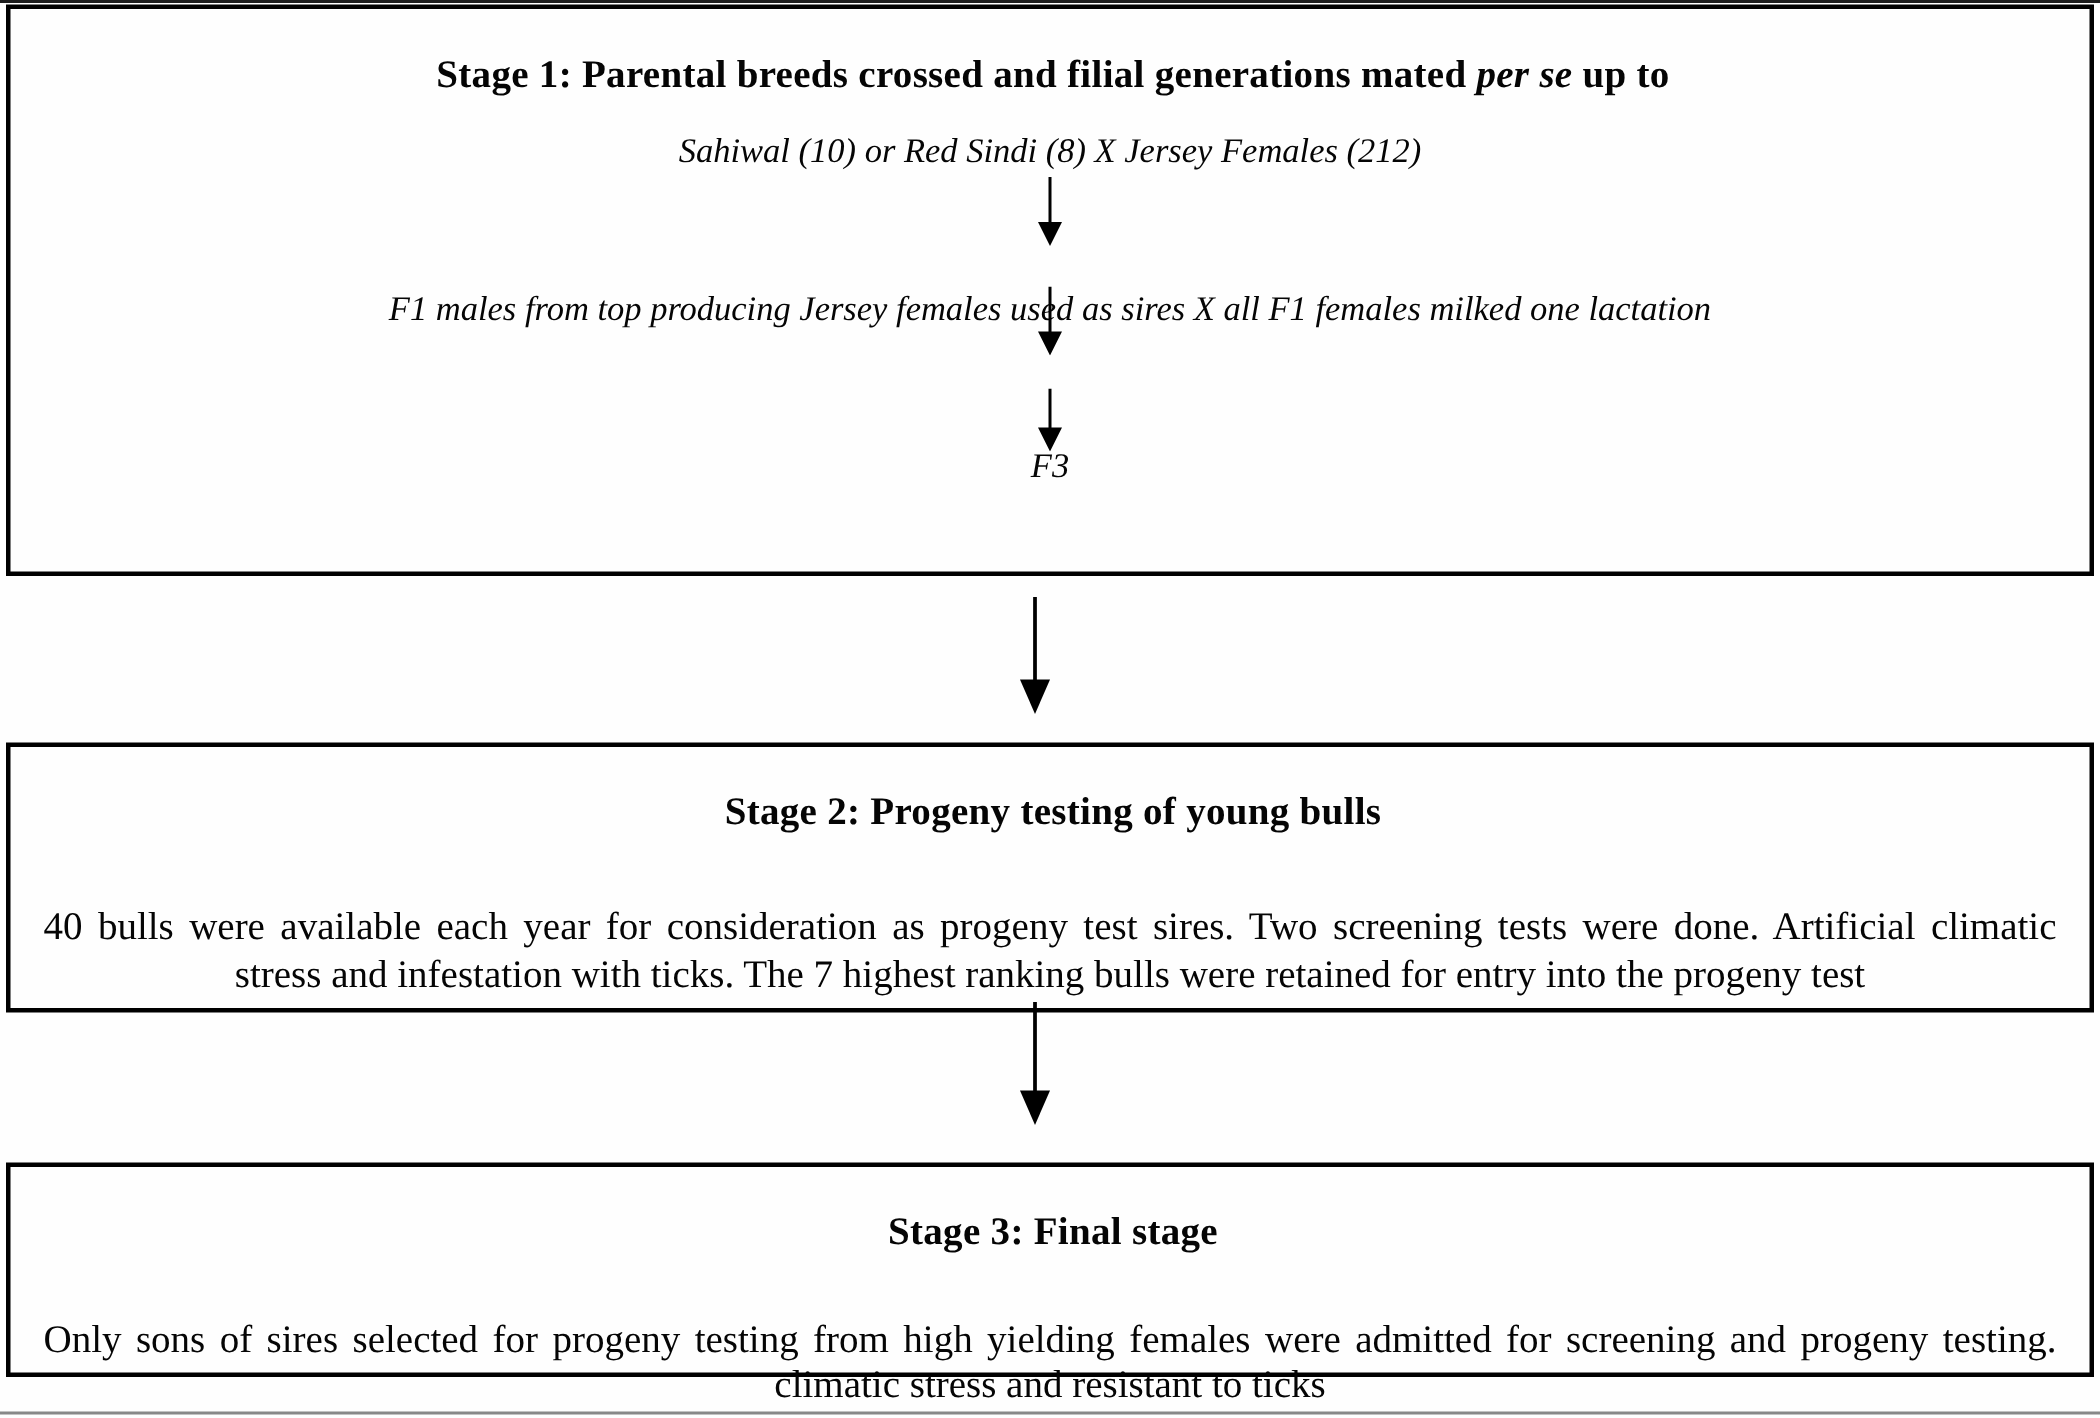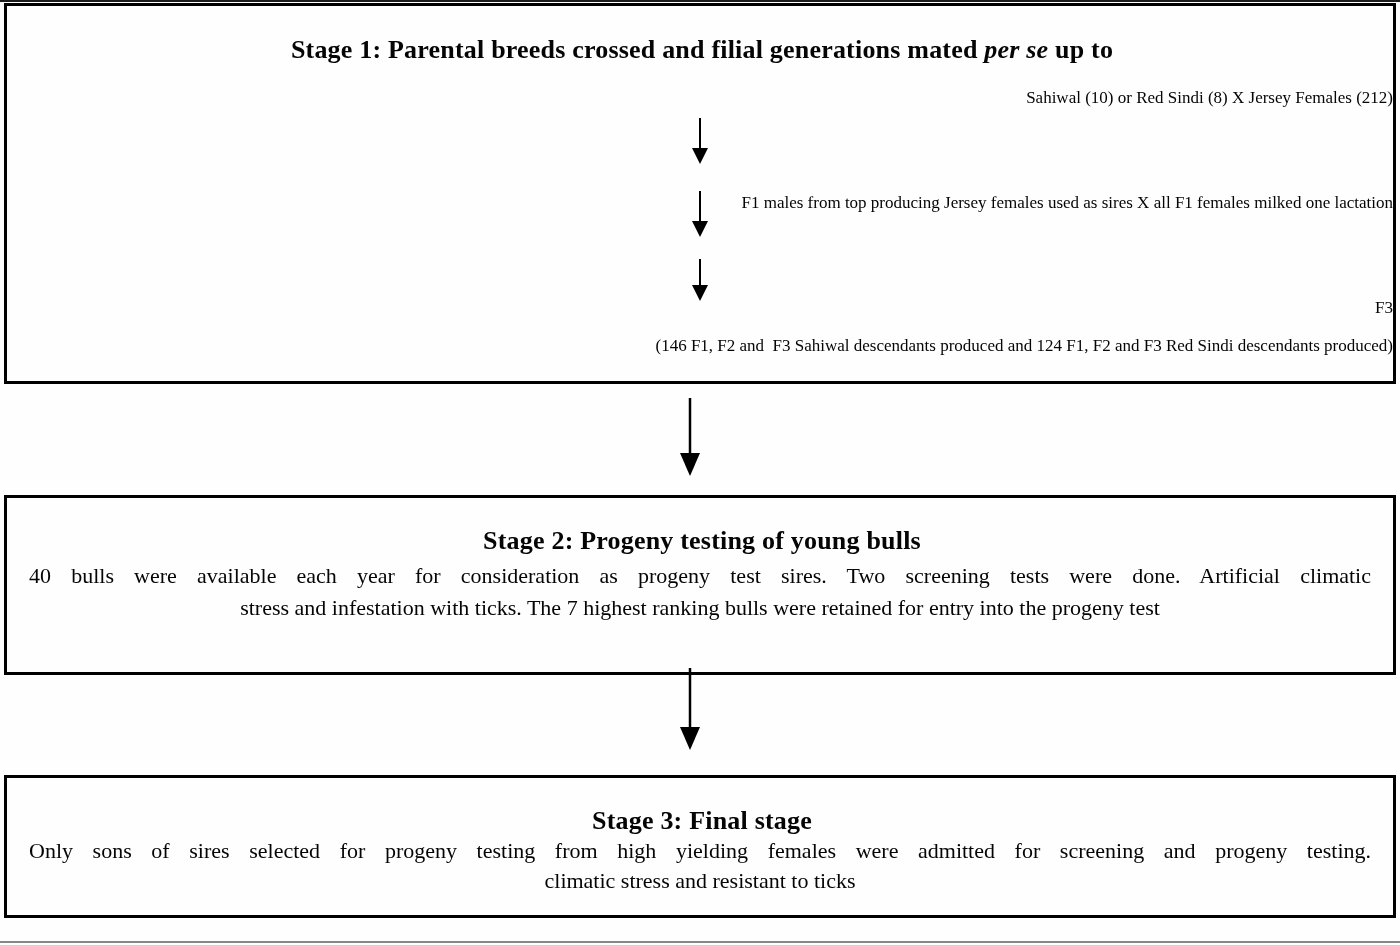--- a/index.html
+++ b/index.html
@@ -44,23 +44,24 @@
     font-size: 26px;
     letter-spacing: 0.2px;
     white-space: nowrap;
   }
   .box-title em { font-style: italic; }
 
   .s1-line {
     position: absolute;
     left: 0;
     right: 0;
-    text-align: right;
-    font-size: 17px;
+    text-align: center;
+    font-size: 23px;
     white-space: pre;
+    font-style: italic;
   }
 
   
   #stage1-title    { top: 12px; }
   #s1-cross-line   { top: 82px; }
   #s1-arrow-1      { top: 112px; }
   #s1-f1-line      { top: 155px; margin-top: 32px; }
   #s1-arrow-2      { top: 185px; }
   #s1-f2-line      { top: 226px; }
   #s1-arrow-3      { top: 253px; }
@@ -78,21 +79,22 @@
   #stage1-2-arrow { top: 398px; left: 677px; }
   #stage2-3-arrow { top: 668px; left: 677px; }
 
   #stage2-title { top: 11px; }
   #stage3-title { top: 11px; }
 
   .box-body {
     position: absolute;
     left: 22px;
     right: 22px;
-    font-size: 22px;
+    font-size: 26px;
+    margin-top: 42px;
   }
   #stage2-body { top: 62px; }
   #stage3-body { top: 58px; }
 
   .body-line {
     line-height: 32px;
     white-space: nowrap;
   }
   #stage3-body .body-line { line-height: 30px; }
 
@@ -137,21 +139,20 @@
 
   <span class="arrow" id="s1-arrow-3">
     <svg width="24" height="42" viewBox="0 0 24 42" xmlns="http://www.w3.org/2000/svg">
       <line x1="12" y1="0" x2="12" y2="28" stroke="#000" stroke-width="2"></line>
       <polygon points="4,26 20,26 12,42" fill="#000"></polygon>
     </svg>
   </span>
 
   <div class="s1-line" id="s1-f3-label">F3</div>
 
-  <div class="s1-line" id="s1-summary-line">(146 F1, F2 and  F3 Sahiwal descendants produced and 124 F1, F2 and F3 Red Sindi descendants produced)</div>
 </section>
 
 <span class="arrow" id="stage1-2-arrow">
   <svg width="26" height="78" viewBox="0 0 26 78" xmlns="http://www.w3.org/2000/svg">
     <line x1="13" y1="0" x2="13" y2="57" stroke="#000" stroke-width="2.5"></line>
     <polygon points="3,55 23,55 13,78" fill="#000"></polygon>
   </svg>
 </span>
 
 <section class="stage-box" id="stage2-box">

